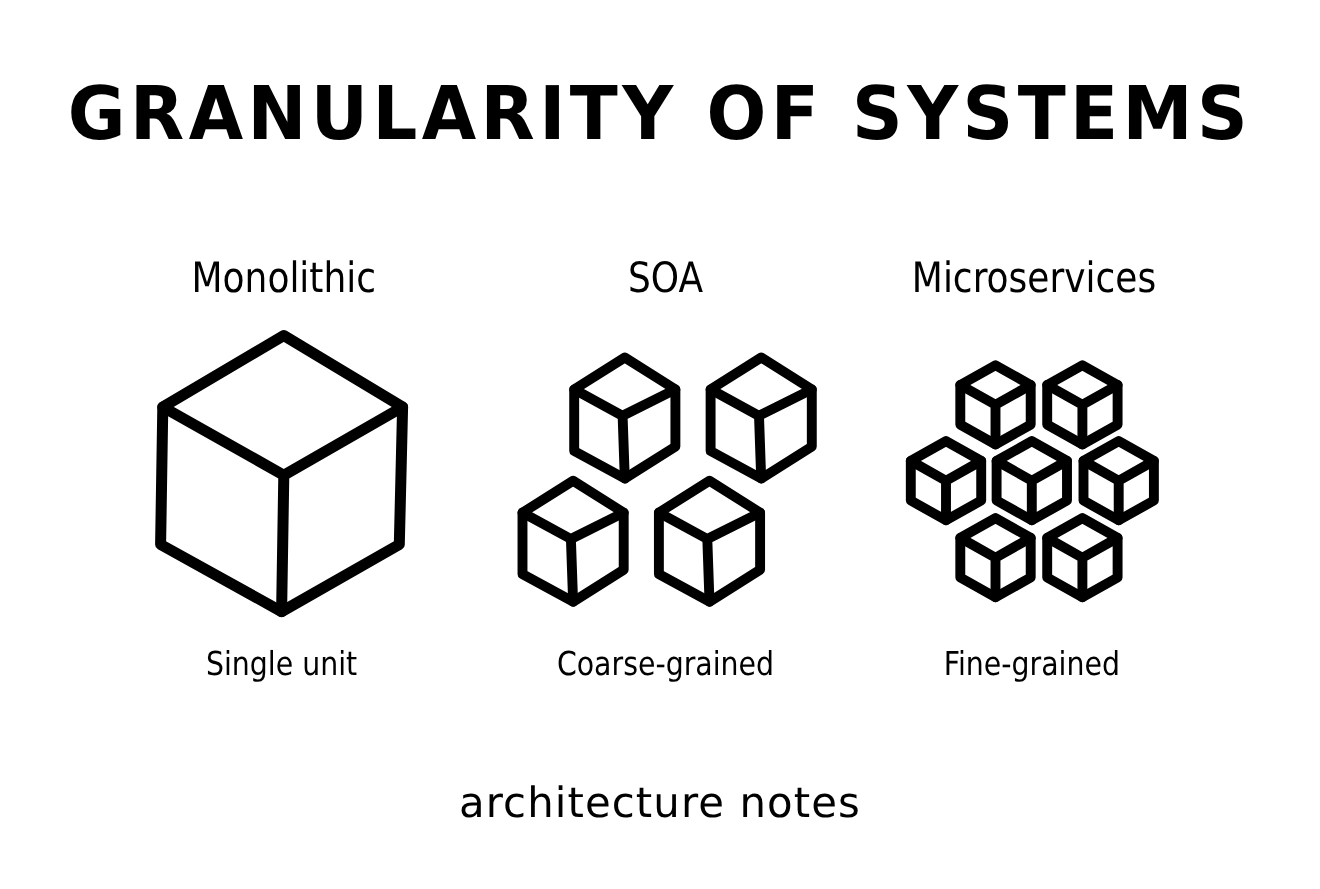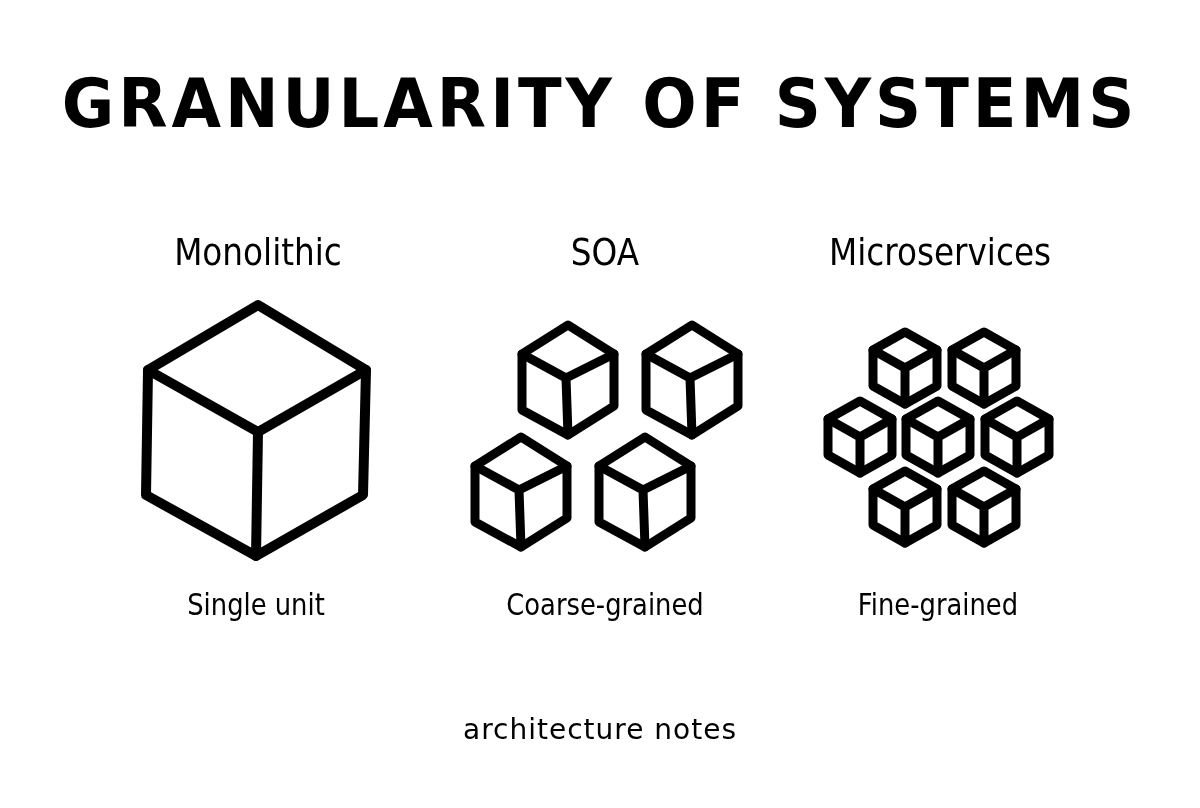--- a/index.html
+++ b/index.html
@@ -1,20 +1,20 @@
 <!DOCTYPE html>
 <html><head>
 <meta charset="utf-8">
 <style>
   html, body { margin: 0; padding: 0; background: #ffffff; }
   body { width: 1200px; height: 808px; position: relative; overflow: hidden; font-family: "DejaVu Sans", sans-serif; color: #000; }
   .title { position: absolute; left: 0; top: 62px; width: 1200px; text-align: center; font-family: "DejaVu Sans", sans-serif; font-weight: bold; font-size: 64px; letter-spacing: 4px; line-height: 84px; transform: scaleY(1.05); }
   .col-label { position: absolute; top: 224px; font-family: "DejaVu Sans", sans-serif; font-size: 38px; line-height: 56px; text-align: center; transform: scaleX(0.86); }
   .sub-label { position: absolute; top: 582px; font-family: "DejaVu Sans", sans-serif; font-size: 30px; line-height: 46px; text-align: center; transform: scaleX(0.86); }
-  .footer { position: absolute; left: 0; top: 702px; width: 1200px; text-align: center; font-family: "DejaVu Sans", sans-serif; font-size: 28px; line-height: 56px; letter-spacing: 1px; }
+  .footer { position: absolute; left: 0; top: 702px; width: 1200px; text-align: center; font-family: "DejaVu Sans", sans-serif; font-size: 38px; line-height: 56px; letter-spacing: 1px; }
   svg.art { position: absolute; left: 0; top: 0; width: 1200px; height: 808px; }
   .cube { fill: #fff; stroke: #000; stroke-width: 10; stroke-linejoin: round; stroke-linecap: round; }
   .cube-sm { fill: #fff; stroke: #000; stroke-width: 9; stroke-linejoin: round; stroke-linecap: round; }
 </style>
 </head>
 <body>
 
 <div class="title">GRANULARITY OF SYSTEMS</div>
 
 <div class="col-label" style="left:130px;width:256px;">Monolithic</div>

